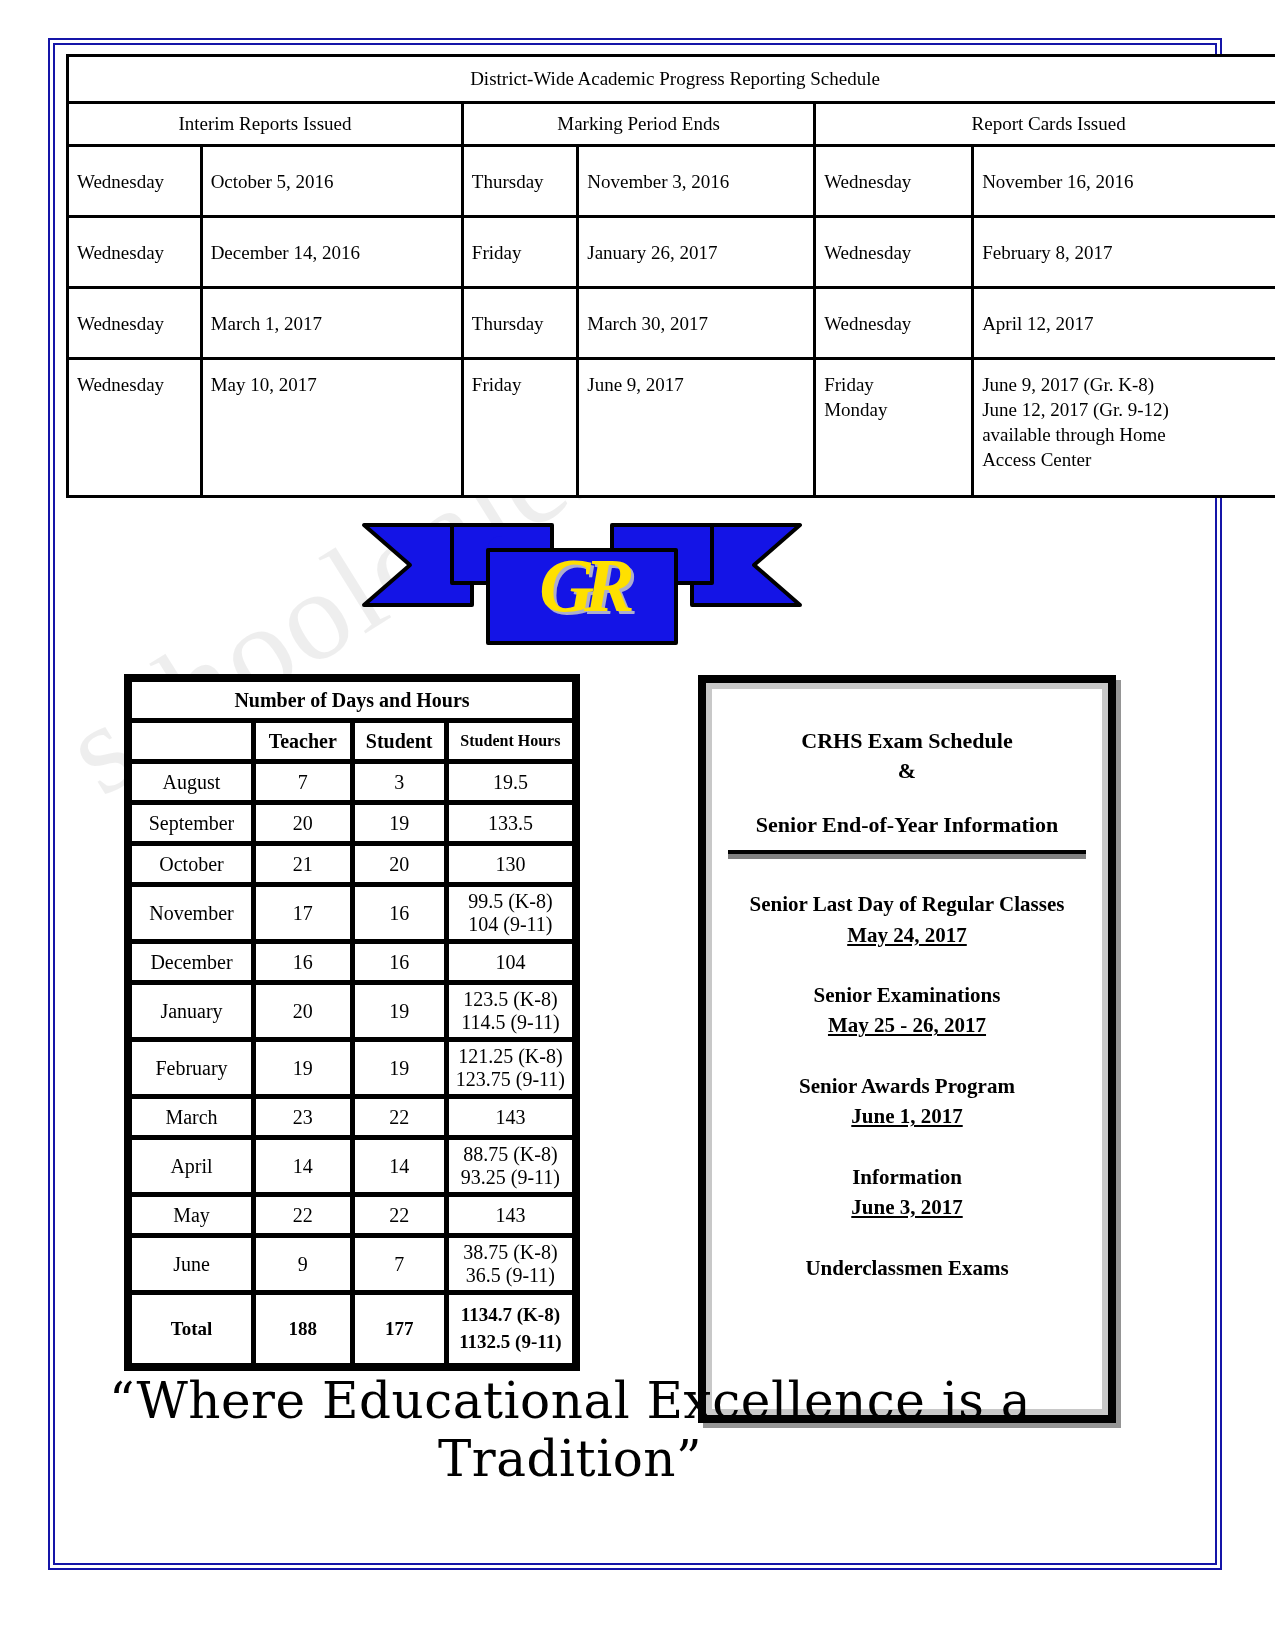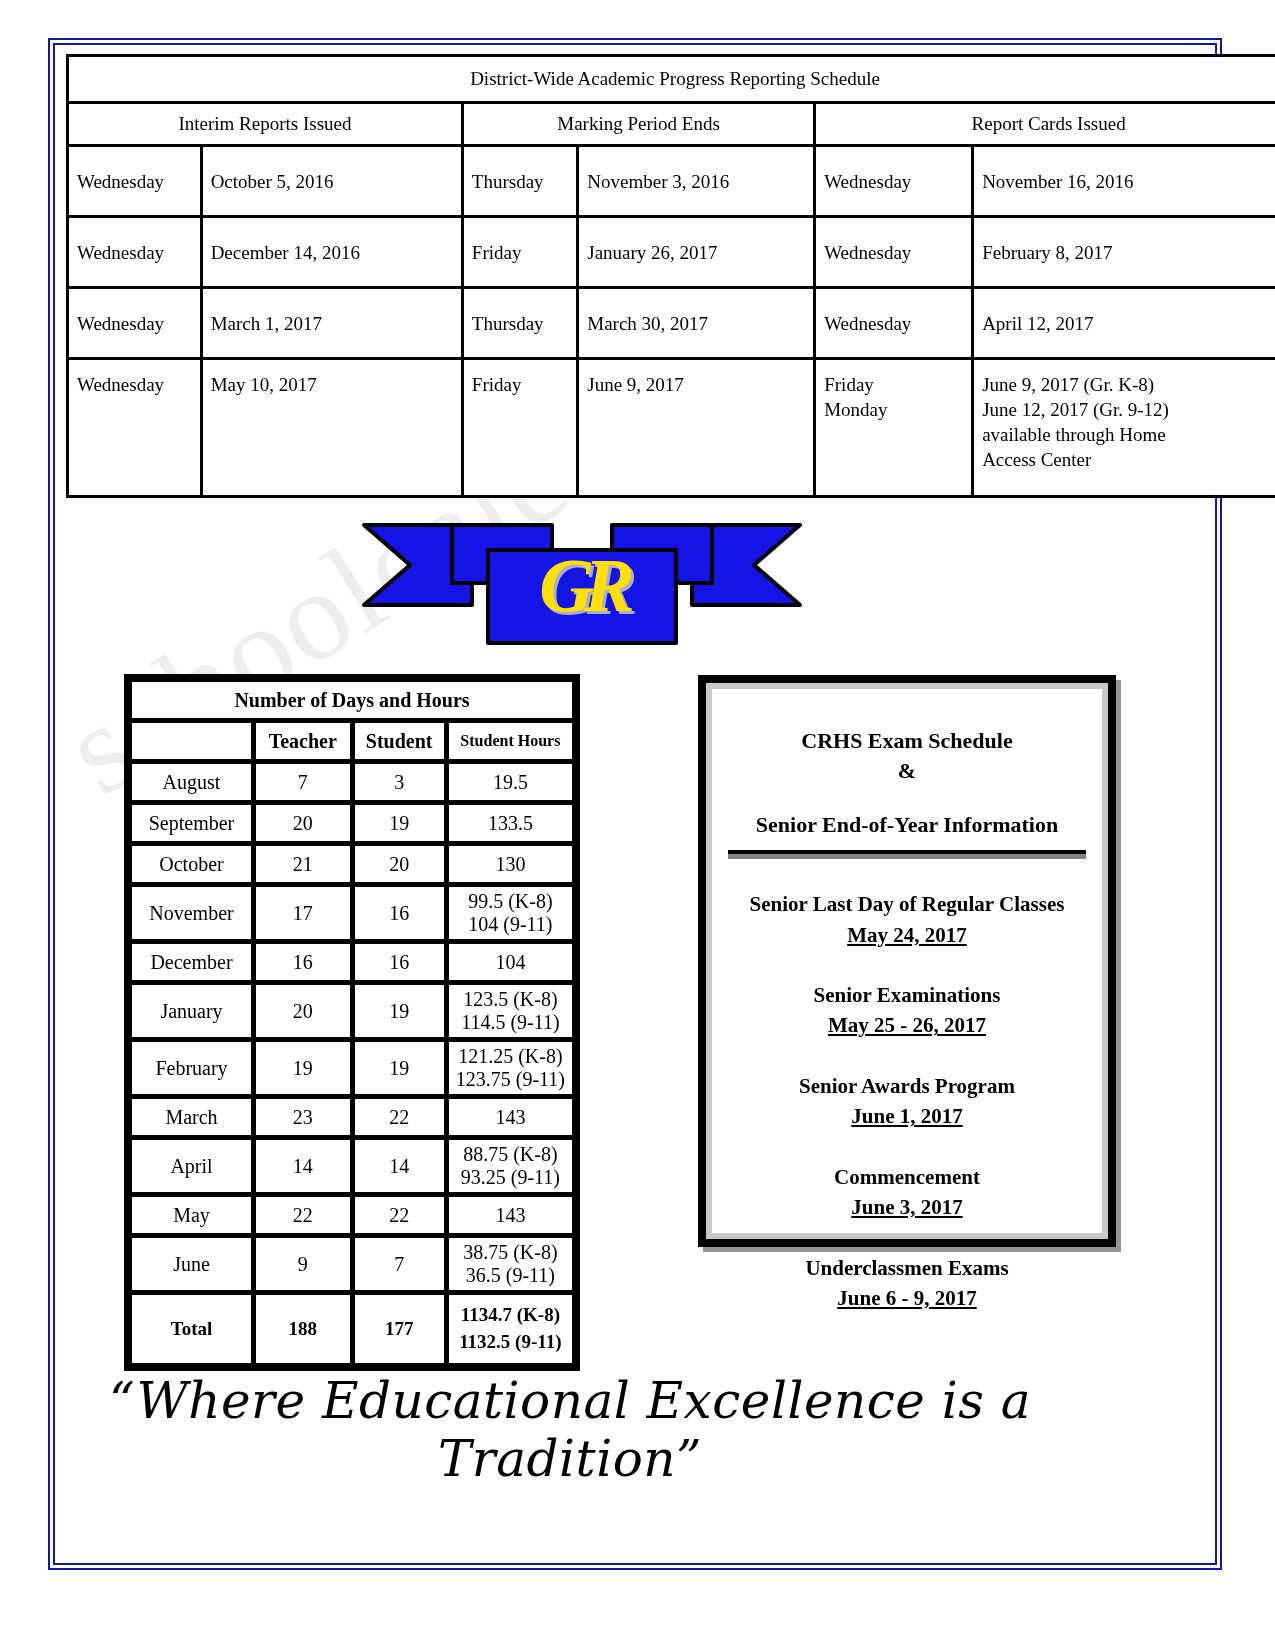--- a/index.html
+++ b/index.html
@@ -177,21 +177,21 @@
     line-height: 1.4;
   }
   tr.total-row td.month { font-weight: bold; }
 
   
   #exam-panel {
     position: absolute;
     left: 698px;
     top: 675px;
     width: 418px;
-    height: 572px;
+    height: 748px;
     background: #000;
     box-sizing: border-box;
     box-shadow: 5px 5px 0 rgba(130,130,130,0.85);
   }
   #exam-panel-mid {
     position: absolute;
     left: 8px; top: 8px; right: 8px; bottom: 8px;
     background: #c8c8c8;
   }
   #exam-panel-inner {
@@ -233,21 +233,20 @@
   .exam-item .dt { display: block; text-decoration: underline; }
 
   
   #tagline {
     position: absolute;
     left: 0;
     top: 1372px;
     width: 1140px;
     text-align: center;
     font-family: "DejaVu Serif", "Liberation Serif", serif;
-    font-style: italic;
     font-size: 50px;
     letter-spacing: 0.5px;
     color: #000;
   }
 
   
   #watermark {
     position: absolute;
     left: 0; top: 0;
     width: 1275px; height: 1650px;
@@ -469,26 +468,25 @@
         </div>
         <div class="exam-item">
           <span class="ttl">Senior Examinations</span>
           <span class="dt">May 25 - 26, 2017</span>
         </div>
         <div class="exam-item">
           <span class="ttl">Senior Awards Program</span>
           <span class="dt">June 1, 2017</span>
         </div>
         <div class="exam-item">
-          <span class="ttl">Commencement</span>
+          <span class="ttl">Information</span>
           <span class="dt">June 3, 2017</span>
         </div>
         <div class="exam-item">
           <span class="ttl">Underclassmen Exams</span>
-          <span class="dt">June 6 - 9, 2017</span>
         </div>
       </div>
     </div>
   </div>
 
   <div id="tagline">“Where Educational Excellence is a Tradition”</div>
 
 </div>
 
 </body></html>

